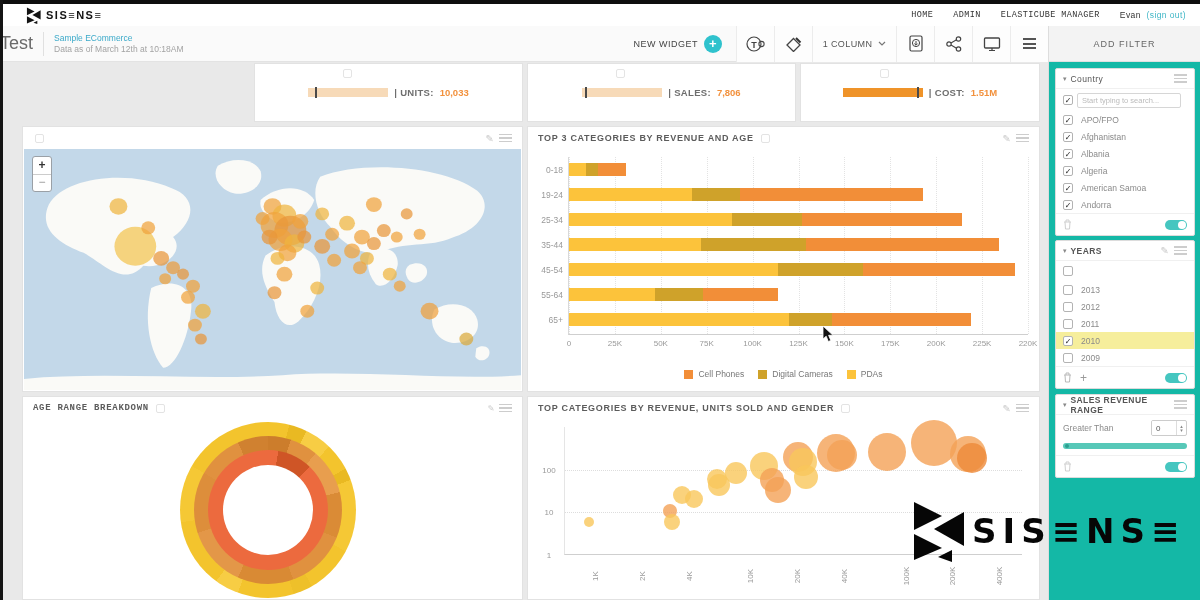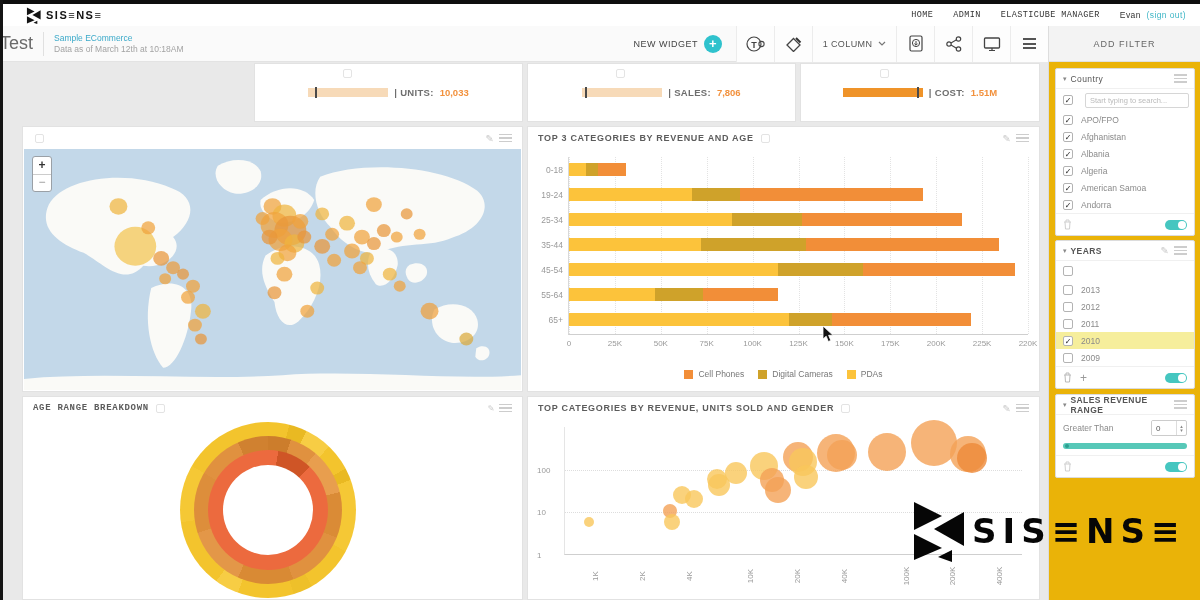--- a/index.html
+++ b/index.html
@@ -30,34 +30,34 @@
   .tb-right { margin-left:auto; display:flex; align-items:center; height:100%; }
   .newwidget { display:flex; align-items:center; gap:6px; font-size:9px; letter-spacing:.5px; color:#444; margin-right:14px; cursor:pointer; }
   .plus-circle { width:18px; height:18px; border-radius:50%; background:#2fc2cd; color:#fff; font-size:13px; line-height:17px; text-align:center; font-weight:bold; }
   .tb-btn { width:38px; height:36px; display:flex; align-items:center; justify-content:center; border-left:1px solid #ececec; background:#fdfdfd; cursor:pointer; }
   .tb-col { width:84px; height:36px; display:flex; align-items:center; justify-content:center; gap:6px; border-left:1px solid #ececec; background:#fdfdfd; font-size:9px; letter-spacing:.4px; color:#555; cursor:pointer; }
   .burger { width:13px; }
   .burger i { display:block; height:2px; background:#555; margin:2.5px 0; }
   .wh-burger i { background:#cdcdcd; height:1.5px; margin:2px 0; }
 
   
-  .sidebar { position:absolute; left:1048px; top:26px; width:152px; height:574px; background:#eab308; border-left:1px solid #ddd; z-index:10; }
+  .sidebar { position:absolute; left:1048px; top:26px; width:152px; height:574px; background:#14b8a6; border-left:1px solid #ddd; z-index:10; }
   .sb-header { height:36px; display:flex; align-items:center; justify-content:center; font-size:9px; letter-spacing:1px; color:#666; border-bottom:1px solid #e0e0e0; background:#f3f3f3; }
   .fcard { position:absolute; left:6px; width:140px; background:#fff; border:1px solid #dcdcdc; border-radius:2px; }
   .fcard-head { height:20px; display:flex; align-items:center; padding:0 7px; border-bottom:1px solid #f0f0f0; }
   .fcard-title { font-size:8.5px; font-weight:bold; letter-spacing:.4px; color:#555; margin-left:4px; }
   .caret { font-size:7px; color:#888; }
   .head-icons { margin-left:auto; display:flex; align-items:center; gap:5px; }
   .pencil { font-size:10px; color:#c9c9c9; cursor:pointer; }
   .f-row { display:flex; align-items:center; height:17px; padding:0 7px; }
   .f-row.hl { background:#f6ee9c; }
   .cb { width:10px; height:10px; border:1px solid #b3b3b3; border-radius:2px; background:#fff; font-size:8px; line-height:9px; text-align:center; color:#222; flex:0 0 auto; cursor:pointer; }
   .f-label { font-size:8.5px; color:#8a8a8a; margin-left:8px; }
   .search-row { display:flex; align-items:center; height:22px; padding:0 7px; }
-  .search-inp { width:104px; height:15px; margin-left:12px; border:1px solid #d6d6d6; border-radius:2px; font-size:7.5px; color:#666; padding:0 4px; font-family:inherit; }
+  .search-inp { width:104px; height:15px; margin-left:4px; border:1px solid #d6d6d6; border-radius:2px; font-size:7.5px; color:#666; padding:0 4px; font-family:inherit; }
   .search-inp::placeholder { color:#bbb; }
   .fcard-foot { height:22px; display:flex; align-items:center; padding:0 7px; border-top:1px solid #f0f0f0; }
   .toggle { margin-left:auto; width:22px; height:10px; border-radius:5px; background:#45c6c0; position:relative; cursor:pointer; }
   .toggle .knob { position:absolute; right:1px; top:1px; width:8px; height:8px; border-radius:50%; background:#fff; }
   .ticon { cursor:pointer; display:flex; align-items:center; }
   .plus-sm { font-size:12px; color:#9a9a9a; margin-left:8px; cursor:pointer; }
   .gt-row { display:flex; align-items:center; height:26px; padding:0 7px; }
   .gt-label { font-size:8.5px; color:#8a8a8a; }
   .num-box { margin-left:auto; display:flex; align-items:stretch; width:36px; height:16px; border:1px solid #ccc; border-radius:2px; overflow:hidden; }
   .num-box input { width:24px; border:none; font-size:8px; padding-left:4px; color:#555; font-family:inherit; }
@@ -97,21 +97,21 @@
   .bcat { position:absolute; left:-40px; width:34px; top:2px; text-align:right; font-size:8.5px; color:#999; }
   .btrack { display:flex; height:13px; }
   .seg { height:100%; }
   .bars-legend { position:absolute; left:0; right:0; top:242px; display:flex; justify-content:center; gap:14px; font-size:8.5px; color:#777; }
   .lg-item { display:flex; align-items:center; gap:5px; cursor:pointer; }
   .lg-sw { width:9px; height:9px; display:inline-block; }
 
   
   .scatter-plot { position:absolute; left:36px; top:30px; width:458px; height:128px; border-left:1px solid #e5e5e5; border-bottom:1px solid #cfcfcf; }
   .hgrid { position:absolute; left:0; right:0; border-top:1px dotted #ddd; }
-  .ylab { position:absolute; left:-28px; width:24px; text-align:left; font-size:8px; color:#9a9a9a; transform:translateY(-4px); }
+  .ylab { position:absolute; left:-28px; width:24px; text-align:center; font-size:8px; color:#9a9a9a; transform:translateY(-4px); }
   .xlab { position:absolute; width:30px; height:10px; line-height:10px; text-align:center; font-size:8px; color:#9a9a9a; transform:rotate(-90deg); }
   .bub { position:absolute; border-radius:50%; opacity:.8; cursor:pointer; }
 
   
   .ring { position:absolute; left:245px; top:113px; transform:translate(-50%,-50%); border-radius:50%; }
   .hole { width:90px; height:90px; background:#fff; }
 
   
   .watermark { position:absolute; left:912px; top:500px; z-index:60; display:flex; align-items:center; gap:8px; pointer-events:none; }
   .wm-text { font-size:34px; font-weight:bold; letter-spacing:6px; color:#060606; font-family:"DejaVu Sans",sans-serif; }

